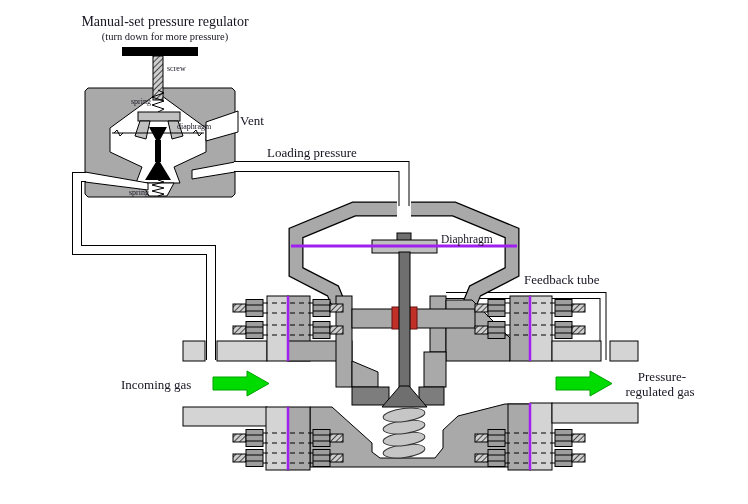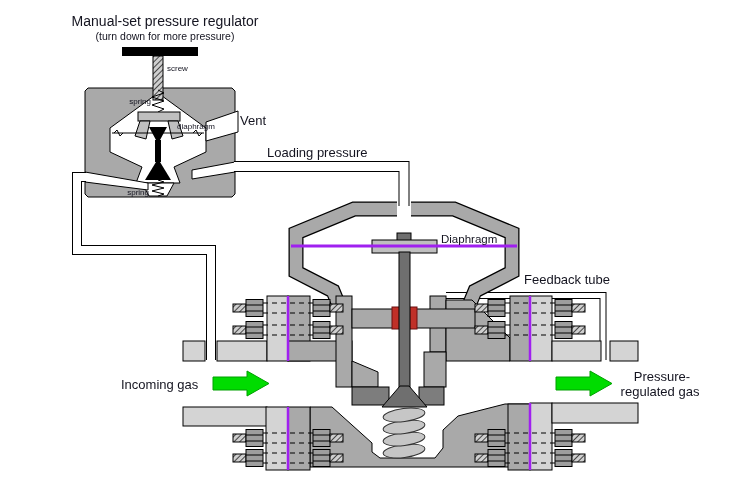--- a/index.html
+++ b/index.html
@@ -1,17 +1,17 @@
 <!DOCTYPE html>
 <html style="--body_gray: #a9a9a9; --pipe_gray: #d4d4d4; --dark_gray: #6f6f6f; --seat_gray: #7d7d7d; --plate_gray: #bfbfbf; --hex_gray: #9e9e9e; --coil_gray: #c6c6c6; --diaphragm_purple: #a020f0; --seal_red: #c03028; --arrow_green: #00dc00; --arrow_green_dark: #00a000; --text_color: #141420;"><head>
 <meta charset="utf-8">
 <style>
   html,body{margin:0;padding:0;background:#fff;}
   .stage{position:relative;width:748px;height:504px;background:#fff;overflow:hidden;
-         font-family:Liberation Sans, sans-serif;}
+         font-family:Liberation Serif, serif;}
   svg{display:block;}
   
   .metal{fill:var(--body_gray);stroke:#000;stroke-width:1;}
   .pipe{fill:var(--pipe_gray);stroke:#000;stroke-width:1;}
   .cut{fill:#fff;stroke:#000;stroke-width:1;}
   .stem{fill:var(--dark_gray);stroke:#000;stroke-width:1;}
   .seat{fill:var(--seat_gray);stroke:#000;stroke-width:1;}
   .plate{fill:var(--plate_gray);stroke:#000;stroke-width:1;}
   .hex{fill:var(--hex_gray);stroke:#000;stroke-width:1;}
   .coil{fill:var(--coil_gray);stroke:#333;stroke-width:1;}

